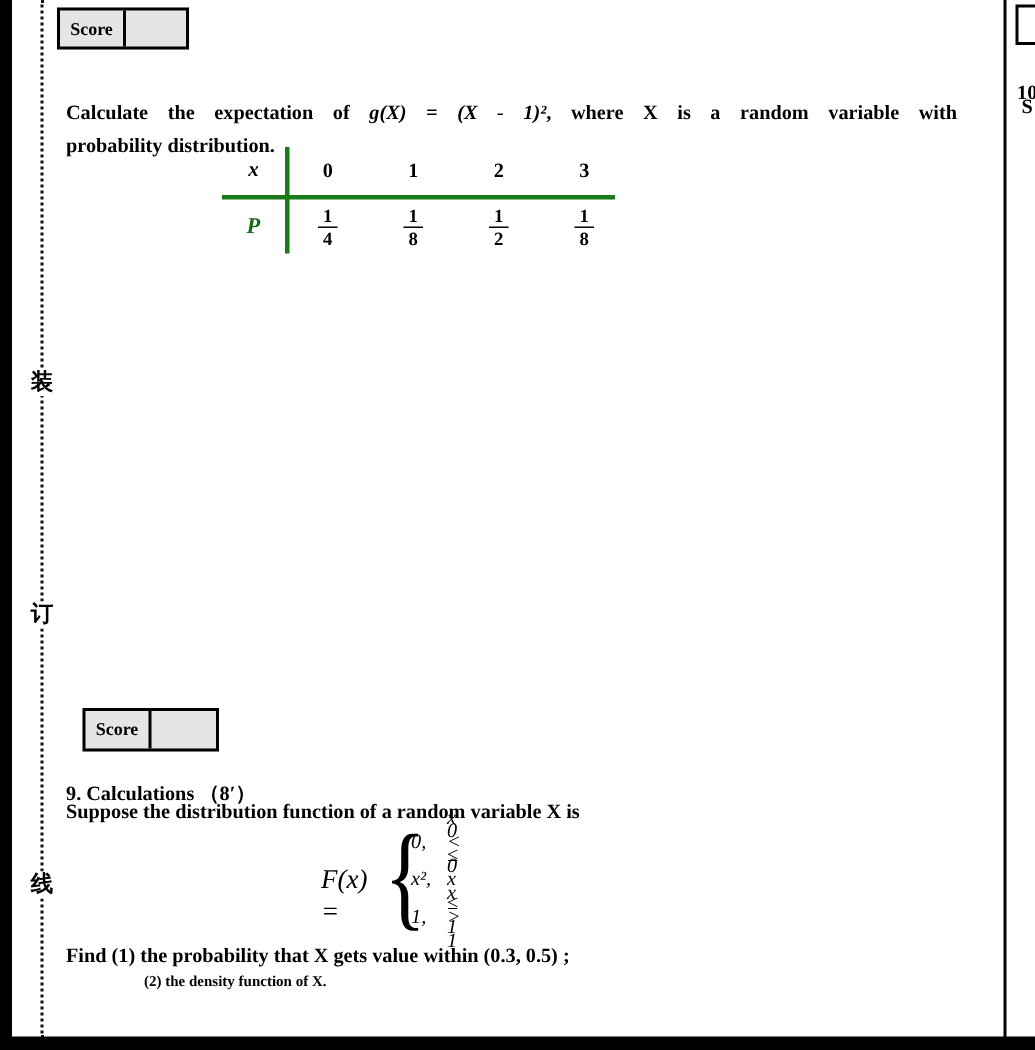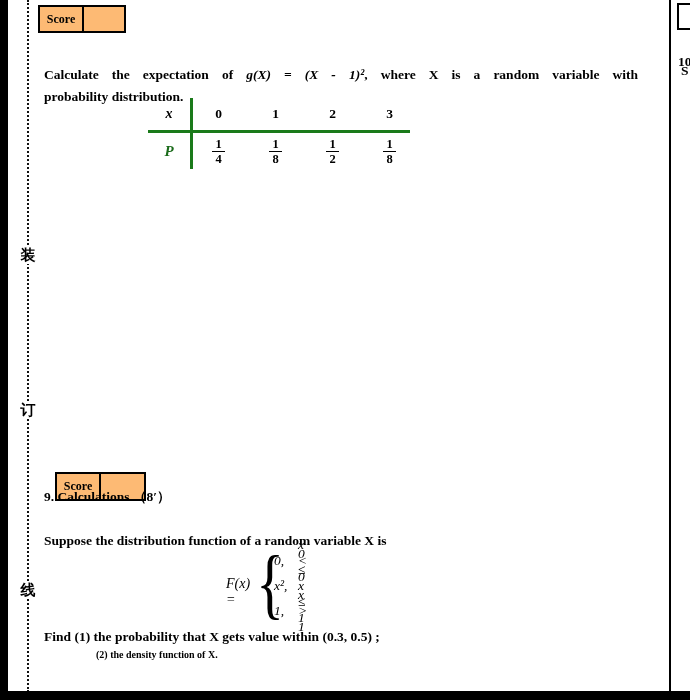--- a/index.html
+++ b/index.html
@@ -18,33 +18,33 @@
   
   .left-bar { position: absolute; left: 0; top: 0; width: 8px; height: 700px; background: #000; }
   .binding-line { position: absolute; left: 27px; top: 0; height: 692px; width: 0; border-left: 2px dotted #111; }
   .bind-char {
     position: absolute; left: 18px; width: 20px; text-align: center;
     font-size: 15px; font-weight: bold; background: #fff; line-height: 18px;
   }
   .c1 { top: 246px; } .c2 { top: 401px; } .c3 { top: 581px; }
 
   
-  .score-box { position: absolute; border: 2px solid #000; display: flex; background: #fdba74; }
+  .score-box { position: absolute; border: 2px solid #000; display: flex; background: #e5e5e5; }
   .sb1 { left: 38px; top: 5px; width: 88px; height: 28px; }
   .sb2 { left: 55px; top: 472px; width: 91px; height: 29px; }
   .score-label {
     width: 44px; border-right: 2px solid #000; display: flex;
     align-items: center; justify-content: center; font-size: 12px; font-weight: bold;
   }
   .score-cell { flex: 1; }
 
   
   .q-head { position: absolute; font-size: 13.5px; font-weight: bold; }
   .h8 { left: 44px; top: 43px; }
-  .h9 { left: 44px; top: 488px; }
+  .h9 { left: 44px; top: 520px; }
 
   .q8-body { position: absolute; left: 44px; top: 64px; width: 594px; font-size: 13.5px; line-height: 22px; }
   .jline { text-align: justify; text-align-last: justify; }
   .mi { font-style: italic; }
 
   
   .ptable { position: absolute; left: 148px; top: 98px; width: 270px; height: 72px; }
   .t-hline { position: absolute; left: 0; top: 32px; width: 262px; height: 3px; background: var(--tgreen); }
   .t-vline { position: absolute; left: 42px; top: 0; width: 3px; height: 71px; background: var(--tgreen); }
   .t-row { display: flex; }
@@ -53,21 +53,21 @@
   .t-lab { width: 42px; text-align: center; font-size: 14px; }
   .t-cell { width: 57px; text-align: center; font-size: 13.5px; }
   .t-p { color: var(--pgreen); font-size: 15px; }
   .frac { display: inline-flex; flex-direction: column; align-items: center; line-height: 14px; font-size: 12.5px; }
   .fnum { display: block; padding: 0 2px; }
   .fden { display: block; border-top: 1.6px solid #000; padding: 0 3px; }
 
   
   .q9-intro { position: absolute; left: 44px; top: 533px; font-size: 13.5px; }
   .formula { position: absolute; left: 210px; top: 546px; height: 80px; font-weight: normal; }
-  .flhs { position: absolute; left: 16px; top: 30px; font-size: 14px; font-style: italic; font-weight: normal; font-family: Liberation Serif, serif; }
+  .flhs { position: absolute; left: 4px; top: 30px; font-size: 18px; font-style: italic; font-weight: normal; font-family: Liberation Serif, serif; }
   .fbrace { position: absolute; left: 46px; top: -2px; font-size: 78px; line-height: 80px; font-weight: normal; transform: scaleX(0.75); transform-origin: left center; }
   .cases { position: absolute; left: 64px; top: 2px; }
   .case-row { display: flex; height: 25px; align-items: center; font-size: 13.5px; font-style: italic; }
   .cval { display: inline-block; min-width: 24px; }
   .find1 { position: absolute; left: 44px; top: 629px; font-size: 13.5px; }
   .find2 { position: absolute; left: 96px; top: 649px; font-size: 10px; }
 
   
   .right-line { position: absolute; left: 669px; top: 0; width: 2px; height: 692px; background: #000; }
   .frag-box { position: absolute; left: 677px; top: 3px; width: 40px; height: 27px; border: 2px solid #000; background: #fff; }

